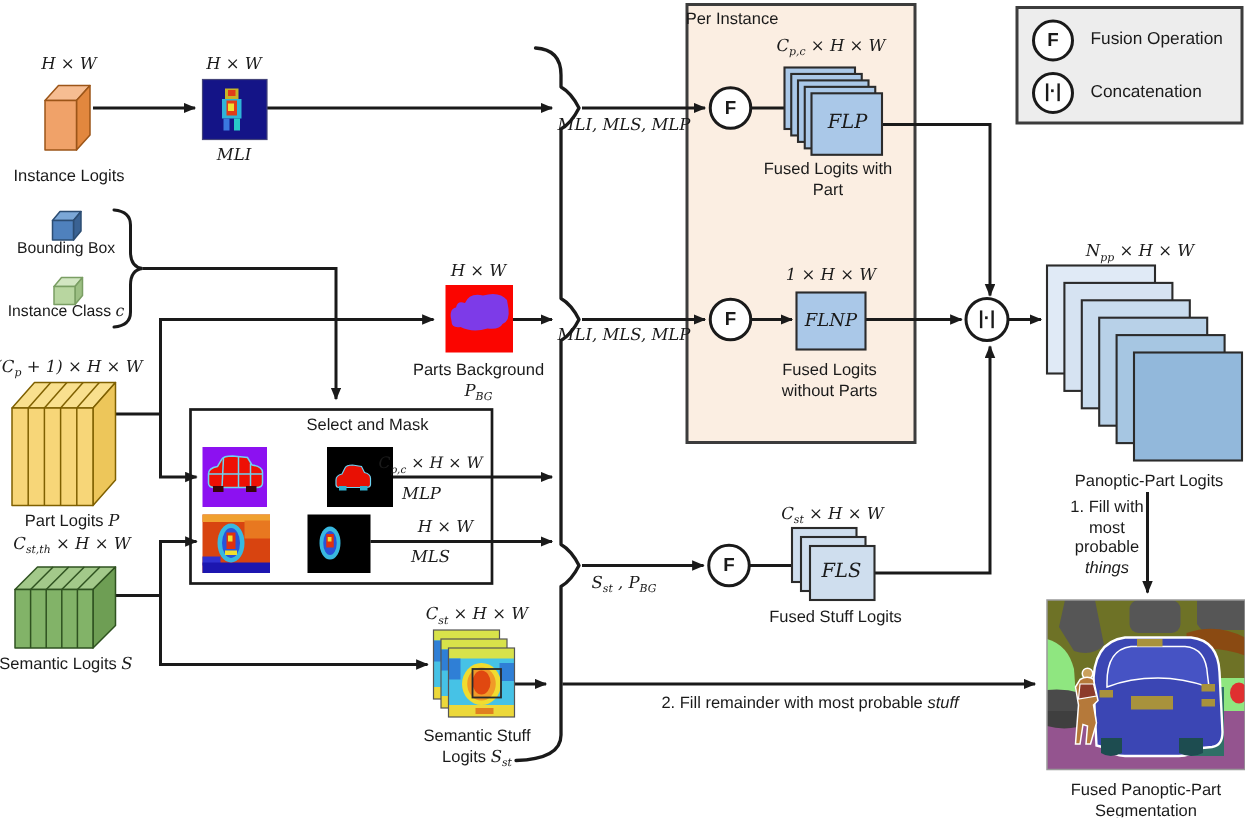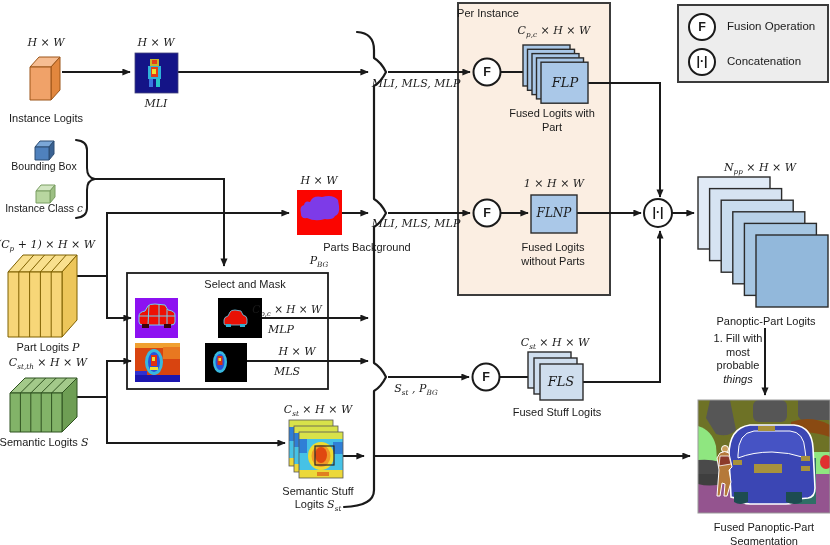--- a/index.html
+++ b/index.html
@@ -254,21 +254,21 @@
 
 <div class="lbl math" style="left:46px;top:43px;">H × W</div>
 <div class="lbl" style="left:46px;top:118px;">Instance Logits</div>
 <div class="lbl math" style="left:156px;top:43px;">H × W</div>
 <div class="lbl math" style="left:156px;top:104px;">MLI</div>
 <div class="lbl small" style="left:44px;top:166px;">Bounding Box</div>
 <div class="lbl small" style="left:44px;top:208px;">Instance Class <span class="math">c</span></div>
 <div class="lbl math" style="left:46px;top:245px;">(C<sub>p</sub> + 1) × H × W</div>
 <div class="lbl" style="left:48px;top:348px;">Part Logits <span class="math">P</span></div>
 <div class="lbl math" style="left:319px;top:181px;">H × W</div>
-<div class="lbl" style="left:319px;top:247px;margin-left:48px;">Parts Background</div>
+<div class="lbl" style="left:319px;top:247px;">Parts Background</div>
 <div class="lbl math" style="left:319px;top:261px;">P<sub>BG</sub></div>
 <div class="lbl" style="left:245px;top:284px;">Select and Mask</div>
 <div class="lbl math small" style="left:287px;top:309px;">C<sub>p,c</sub> × H × W</div>
 <div class="lbl math" style="left:281px;top:330px;">MLP</div>
 <div class="lbl math" style="left:297px;top:352px;">H × W</div>
 <div class="lbl math" style="left:287px;top:372px;">MLS</div>
 <div class="lbl math" style="left:48px;top:363px;">C<sub>st,th</sub> × H × W</div>
 <div class="lbl" style="left:44px;top:443px;">Semantic Logits <span class="math">S</span></div>
 <div class="lbl math" style="left:318px;top:410px;">C<sub>st</sub> × H × W</div>
 <div class="lbl" style="left:318px;top:491px;">Semantic Stuff</div>
@@ -293,20 +293,21 @@
 
 <div class="lbl math" style="left:760px;top:168px;">N<sub>pp</sub> × H × W</div>
 <div class="lbl" style="left:766px;top:321px;">Panoptic-Part Logits</div>
 
 <div class="vblock" style="left:738px;top:332px;">
   <div>1. Fill with</div>
   <div>most</div>
   <div>probable</div>
   <div class="it">things</div>
 </div>
+<div class="lbl" style="left:540px;top:469px;">2. Fill remainder with most probable <i>stuff</i></div>
 
 <div class="lbl" style="left:764px;top:527px;">Fused Panoptic-Part</div>
 <div class="lbl" style="left:764px;top:541px;">Segmentation</div>
 
 <div class="lbl op" style="left:487px;top:72px;">F</div>
 <div class="lbl op" style="left:487px;top:213px;">F</div>
 <div class="lbl op" style="left:486px;top:377px;">F</div>
 <div class="lbl op" style="left:658px;top:212px;">|·|</div>
 <div class="lbl op" style="left:702px;top:27px;">F</div>
 <div class="lbl op" style="left:702px;top:61px;">|·|</div>

